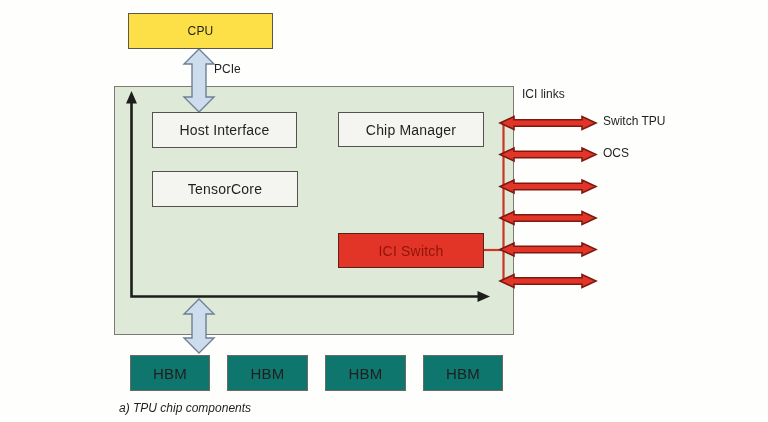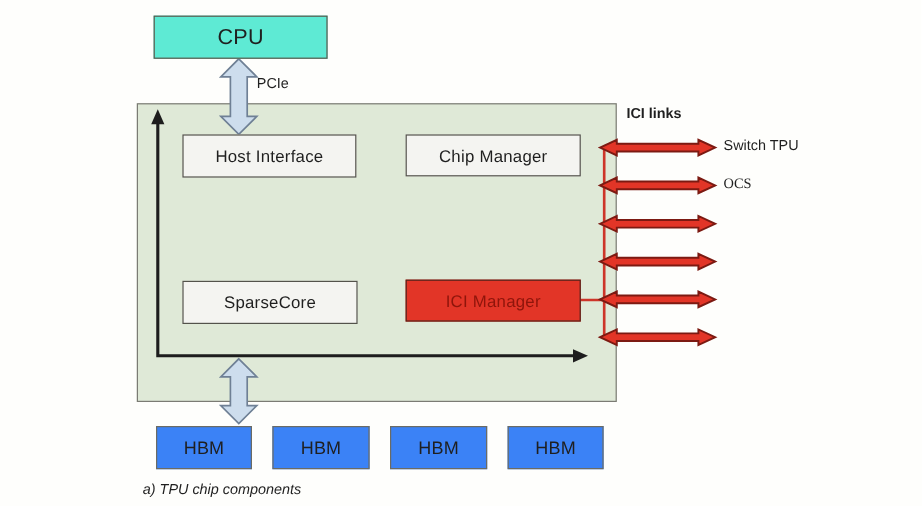--- a/index.html
+++ b/index.html
@@ -7,27 +7,27 @@
     position:relative;width:768px;height:422px;overflow:hidden;
     background:#fefefc;
     font-family:"Liberation Sans",sans-serif;
     color:#1f1f1f;
   }
   .box{
     position:absolute;display:flex;align-items:center;justify-content:center;
     box-sizing:border-box;font-size:14px;letter-spacing:.2px;
     background:#f4f4f1;border:1.5px solid #53524b;z-index:3;
   }
-  .cpu-box{background:#5eead4;border-color:#5c584c;font-size:18px;}
+  .cpu-box{background:#fde047;border-color:#5c584c;font-size:12px;}
   .chip-bg{
     position:absolute;box-sizing:border-box;z-index:1;
     background:#dfe9d7;border:1px solid #7b7b74;
   }
   .ici-switch{background:#e23527;border-color:#56231c;color:#8f150b;}
-  .hbm-box{background:#3b82f6;border-color:#6b6b64;font-size:15px;}
+  .hbm-box{background:#0f766e;border-color:#6b6b64;font-size:15px;}
   .label{position:absolute;font-size:12px;z-index:4;white-space:nowrap;}
   svg.overlay{position:absolute;left:0;top:0;z-index:2;pointer-events:none;}
 </style>
 </head>
 <body>
 
 <div class="canvas">
 
   <div class="chip-bg" style="left:114px;top:86px;width:400px;height:249px;"></div>
 
@@ -65,31 +65,31 @@
   <div class="box cpu-box" style="left:128px;top:13px;width:145px;height:36px;">
     <span>CPU</span>
   </div>
 
   <div class="box" style="left:152px;top:112px;width:145px;height:36px;">
     <span>Host Interface</span>
   </div>
   <div class="box" style="left:338px;top:112px;width:146px;height:35px;">
     <span>Chip Manager</span>
   </div>
-  <div class="box" style="left:152px;top:234px;width:146px;height:36px;">
-    <span>SparseCore</span>
+  <div class="box" style="left:152px;top:171px;width:146px;height:36px;">
+    <span>TensorCore</span>
   </div>
   <div class="box ici-switch" style="left:338px;top:233px;width:146px;height:35px;">
-    <span>ICI Manager</span>
+    <span>ICI Switch</span>
   </div>
 
   <div class="label" style="left:214px;top:62px;">PCIe</div>
-  <div class="label" style="left:522px;top:87px;font-weight:bold;">ICI links</div>
+  <div class="label" style="left:522px;top:87px;">ICI links</div>
   <div class="label" style="left:603px;top:114px;">Switch TPU</div>
-  <div class="label" style="left:603px;top:146px;font-family:Liberation Serif, serif;">OCS</div>
+  <div class="label" style="left:603px;top:146px;">OCS</div>
 
   <div class="box hbm-box" style="left:130px;top:355px;width:80px;height:36px;">
     <span>HBM</span>
   </div>
   <div class="box hbm-box" style="left:227px;top:355px;width:81px;height:36px;">
     <span>HBM</span>
   </div>
   <div class="box hbm-box" style="left:325px;top:355px;width:81px;height:36px;">
     <span>HBM</span>
   </div>

